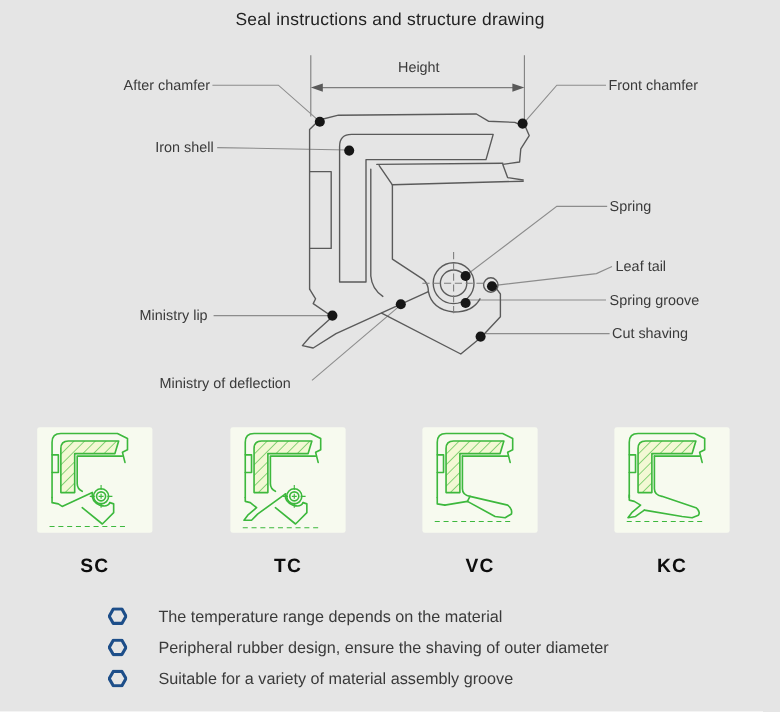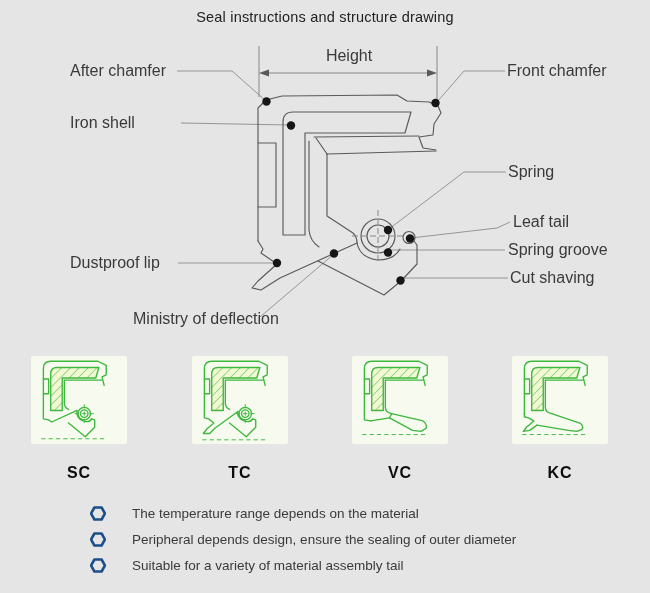--- a/index.html
+++ b/index.html
@@ -5,23 +5,23 @@
   html,body{margin:0;padding:0;background:#ffffff;}
   .page{
     position:relative;width:650px;height:593px;background:#e5e5e5;overflow:hidden;
     font-family:"Liberation Sans","DejaVu Sans",sans-serif;color:#333;
   }
   .title{
     position:absolute;top:9px;left:0;width:650px;text-align:center;
     font-size:14.5px;color:#222;letter-spacing:0.2px;
   }
   .lbl{
-    position:absolute;font-size:16px;color:#3a3a3a;white-space:nowrap;line-height:14px;
-  }
-  .lbl.r{text-align:left;}
+    position:absolute;font-size:12px;color:#3a3a3a;white-space:nowrap;line-height:14px;
+  }
+  .lbl.r{text-align:right;}
   .main-svg{position:absolute;left:0;top:0;}
   .seal-type{
     position:absolute;width:98px;text-align:center;
   }
   .seal-type .tile{
     width:96px;height:88px;margin:0 auto;background:#f7faef;border-radius:2px;
   }
   .seal-type .tag{
     display:block;margin-top:20px;font-size:16px;font-weight:bold;color:#0d0d0d;
     letter-spacing:1px;font-family:"Liberation Sans",sans-serif;
@@ -120,21 +120,21 @@
   </svg>
 
   <span class="lbl" style="left:299px;top:49px;width:100px;text-align:center;">Height</span>
   <span class="lbl r" style="left:70px;top:64px;width:105px;">After chamfer</span>
   <span class="lbl" style="left:507px;top:64px;">Front chamfer</span>
   <span class="lbl r" style="left:70px;top:116px;width:108px;">Iron shell</span>
   <span class="lbl" style="left:508px;top:165px;">Spring</span>
   <span class="lbl" style="left:513px;top:215px;">Leaf tail</span>
   <span class="lbl" style="left:508px;top:243px;text-align:center;">Spring groove</span>
   <span class="lbl" style="left:510px;top:271px;">Cut shaving</span>
-  <span class="lbl r" style="left:70px;top:256px;width:103px;">Dustproof lip</span>
+  <span class="lbl r" style="left:70px;top:256px;width:103px;">Ministry lip</span>
   <span class="lbl" style="left:133px;top:312px;">Ministry of deflection</span>
 
   <div class="seal-type" style="left:30px;top:356px;">
     <div class="tile">
       <svg width="96" height="88" viewBox="0 0 80 84">
         <path class="g-hatch-fill" d="M13,52 V17 Q13,11 19,11 H59 L56,21 H24 V52 Z"></path>
         <path class="g-draw" d="M6,56 V12 Q6,5 13,5 H58 L66,9 V18 L62,20 L64,28"></path>
         <path class="g-draw" d="M6,22 H11 V36 H6"></path>
         <path class="g-draw" d="M26,23 H62 M26,23 V45 Q26,49 30,51"></path>
         <path class="g-draw" d="M6,56 L6,60 L11,61 L14,63 L38,52"></path>
@@ -203,23 +203,23 @@
     <div class="note-row">
       <svg class="hex" viewBox="0 0 16 15">
         <polygon points="4.4,1.5 11.6,1.5 15,7.5 11.6,13.5 4.4,13.5 1,7.5" fill="none" stroke="#1d4e89" stroke-width="2.6" stroke-linejoin="round"></polygon>
       </svg>
       <span class="txt">The temperature range depends on the material</span>
     </div>
     <div class="note-row">
       <svg class="hex" viewBox="0 0 16 15">
         <polygon points="4.4,1.5 11.6,1.5 15,7.5 11.6,13.5 4.4,13.5 1,7.5" fill="none" stroke="#1d4e89" stroke-width="2.6" stroke-linejoin="round"></polygon>
       </svg>
-      <span class="txt">Peripheral depends design, ensure the sealing of outer diameter</span>
+      <span class="txt">Peripheral rubber design, ensure the shaving of outer diameter</span>
     </div>
     <div class="note-row">
       <svg class="hex" viewBox="0 0 16 15">
         <polygon points="4.4,1.5 11.6,1.5 15,7.5 11.6,13.5 4.4,13.5 1,7.5" fill="none" stroke="#1d4e89" stroke-width="2.6" stroke-linejoin="round"></polygon>
       </svg>
-      <span class="txt">Suitable for a variety of material assembly tail</span>
+      <span class="txt">Suitable for a variety of material assembly groove</span>
     </div>
   </div>
 
 </div>
 
 </body></html>

